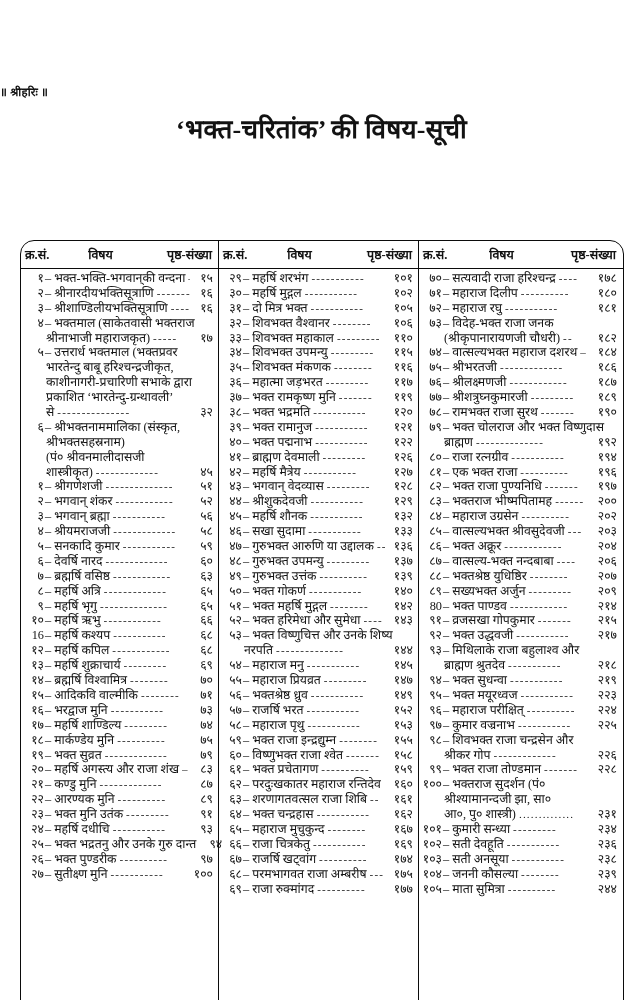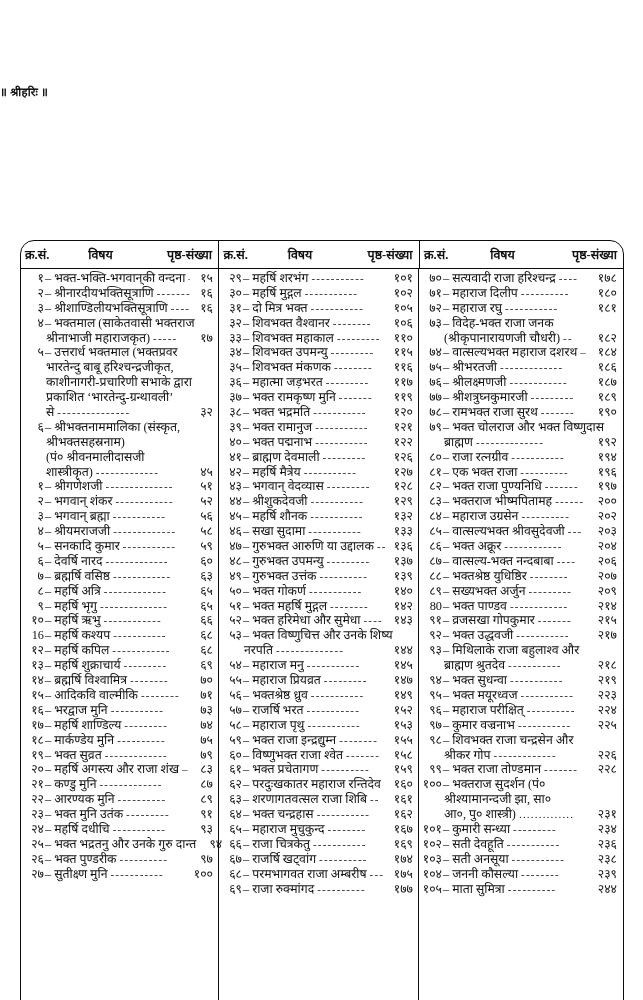--- a/index.html
+++ b/index.html
@@ -46,21 +46,20 @@
     border-radius: 14px 14px 0 0;
     box-sizing: border-box;
     overflow: hidden;
     background: #fff;
   }
   .thead {
     display: flex;
     height: 28px;
     border-bottom: 1.4px solid #0b0b0b;
     box-sizing: border-box;
-    justify-content: space-between;
   }
   .thead .hcell {
     display: flex;
     align-items: center;
     justify-content: space-between;
     box-sizing: border-box;
     padding: 0 6px 0 4px;
     font-size: 12.5px;
     font-weight: bold;
   }
@@ -126,20 +125,21 @@
     margin-bottom: 3px;
     margin-top: 1px;
   }
 </style>
 </head>
 <body>
 
 <div class="page">
 
   <div class="invocation">॥ श्रीहरिः ॥</div>
+  <div class="doc-title">‘भक्त-चरितांक’ की विषय-सूची</div>
 
   <div class="table-wrap">
 
     <div class="thead">
       <div class="hcell hcol-1">
         <span class="h-sn">क्र.सं.</span>
         <span class="h-sub">विषय</span>
         <span class="h-pg">पृष्ठ-संख्या</span>
       </div>
       <div class="hcell hcol-2">

